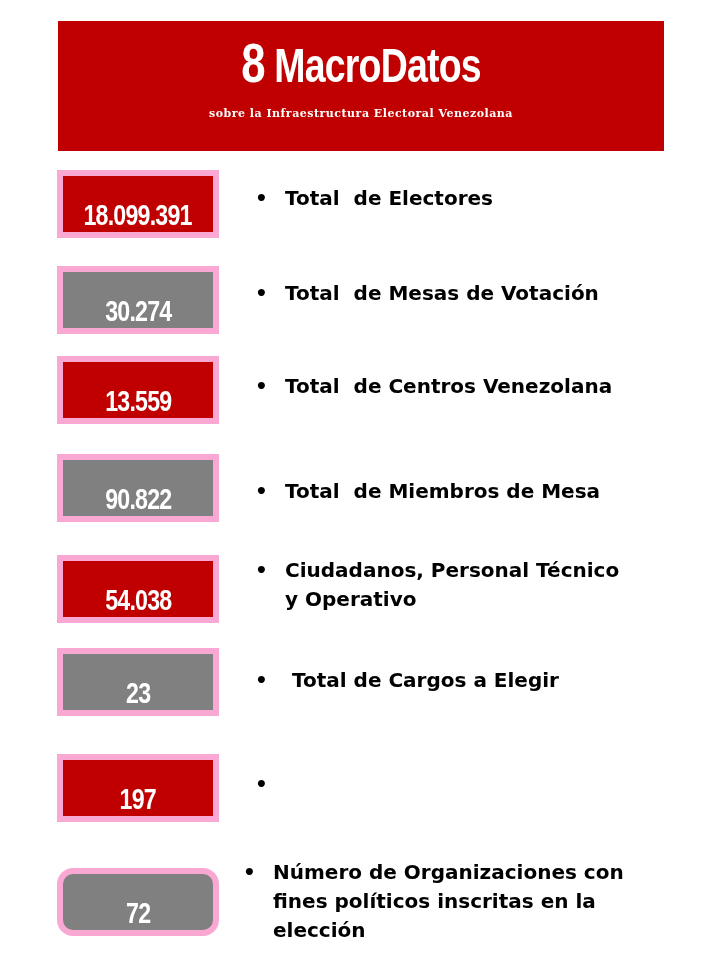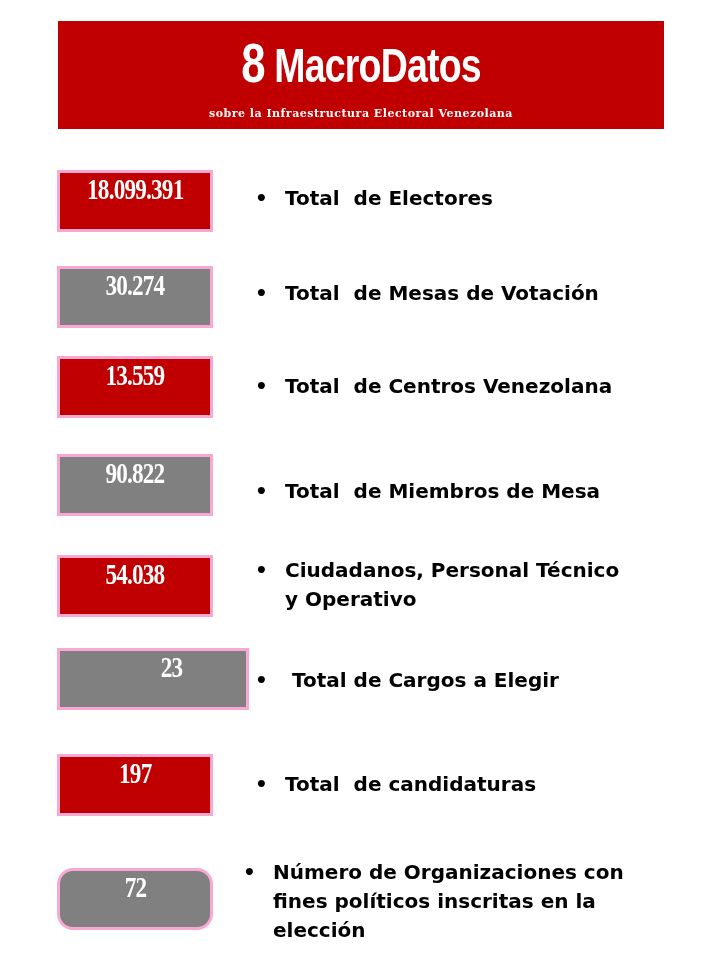--- a/index.html
+++ b/index.html
@@ -1,21 +1,21 @@
 <!DOCTYPE html>
 <html><head>
   <meta charset="utf-8">
   <style>
     html, body { margin: 0; padding: 0; background: #ffffff; }
     body { width: 720px; height: 960px; position: relative; overflow: hidden; font-family: "Liberation Sans", sans-serif; }
-    .banner { position: absolute; left: 58px; top: 21px; width: 606px; height: 108px; background: #c00000; color: #fff; text-align: center; }
+    .banner { position: absolute; left: 58px; top: 21px; width: 606px; height: 130px; background: #c00000; color: #fff; text-align: center; }
     .banner .title { position: absolute; left: 0; right: 0; top: 6px; font-family: "Liberation Sans", sans-serif; font-weight: bold; font-size: 48px; line-height: 72px; letter-spacing: -1px; transform: scaleX(0.78); transform-origin: center; }
     .banner .title .num { font-size: 56px; }
     .banner .subtitle { position: absolute; left: 0; right: 0; top: 82px; font-family: "DejaVu Serif", serif; font-weight: bold; font-size: 11px; line-height: 22px; letter-spacing: 0.5px; }
-    .box { position: absolute; left: 57px; width: 150px; height: 56px; border: 3px solid #f9a8d4; color: #fff; display: flex; align-items: flex-start; justify-content: center; font-family: Liberation Serif, serif; font-weight: bold; font-size: 29px; letter-spacing: -1px; }
+    .box { position: absolute; left: 57px; width: 150px; height: 56px; border: 6px solid #f9a8d4; color: #fff; display: flex; align-items: flex-end; justify-content: center; font-family: Liberation Sans, sans-serif; font-weight: bold; font-size: 29px; letter-spacing: -1px; }
     .box span { display: inline-block; transform: scaleX(0.8); }
     .box.red { background: #c00000; }
     .box.gray { background: #808080; }
     .item { position: absolute; display: flex; font-family: "DejaVu Sans", sans-serif; font-weight: bold; font-size: 20px; line-height: 29px; color: #000; }
     .item .bullet { width: 30px; flex: none; }
     .item .label { white-space: pre-wrap; }
   </style>
 </head>
 <body>
 
@@ -61,34 +61,33 @@
 
 <div class="box red" style="top:555px;">
     <span>54.038</span>
   </div>
 <div class="item" style="left:255px; top:556px;">
   <span class="bullet">•</span>
   <span class="label">Ciudadanos, Personal Técnico
 y Operativo</span>
 </div>
 
-<div class="box gray" style="top:648px;padding-left:36px;">
+<div class="box gray" style="top:648px;">
     <span>23</span>
   </div>
 <div class="item" style="left:255px; top:666px;">
   <span class="bullet">•</span>
   <span class="label"> Total de Cargos a Elegir</span>
 </div>
 
 <div class="box red" style="top:754px;">
     <span>197</span>
   </div>
 <div class="item" style="left:255px; top:770px;">
   <span class="bullet">•</span>
-  <span class="label">Total  de candidaturas</span>
 </div>
 
 <div class="box gray" style="top:868px;border-radius:16px;">
     <span>72</span>
   </div>
 <div class="item" style="left:243px; top:858px;">
   <span class="bullet">•</span>
   <span class="label">Número de Organizaciones con
 fines políticos inscritas en la
 elección</span>

